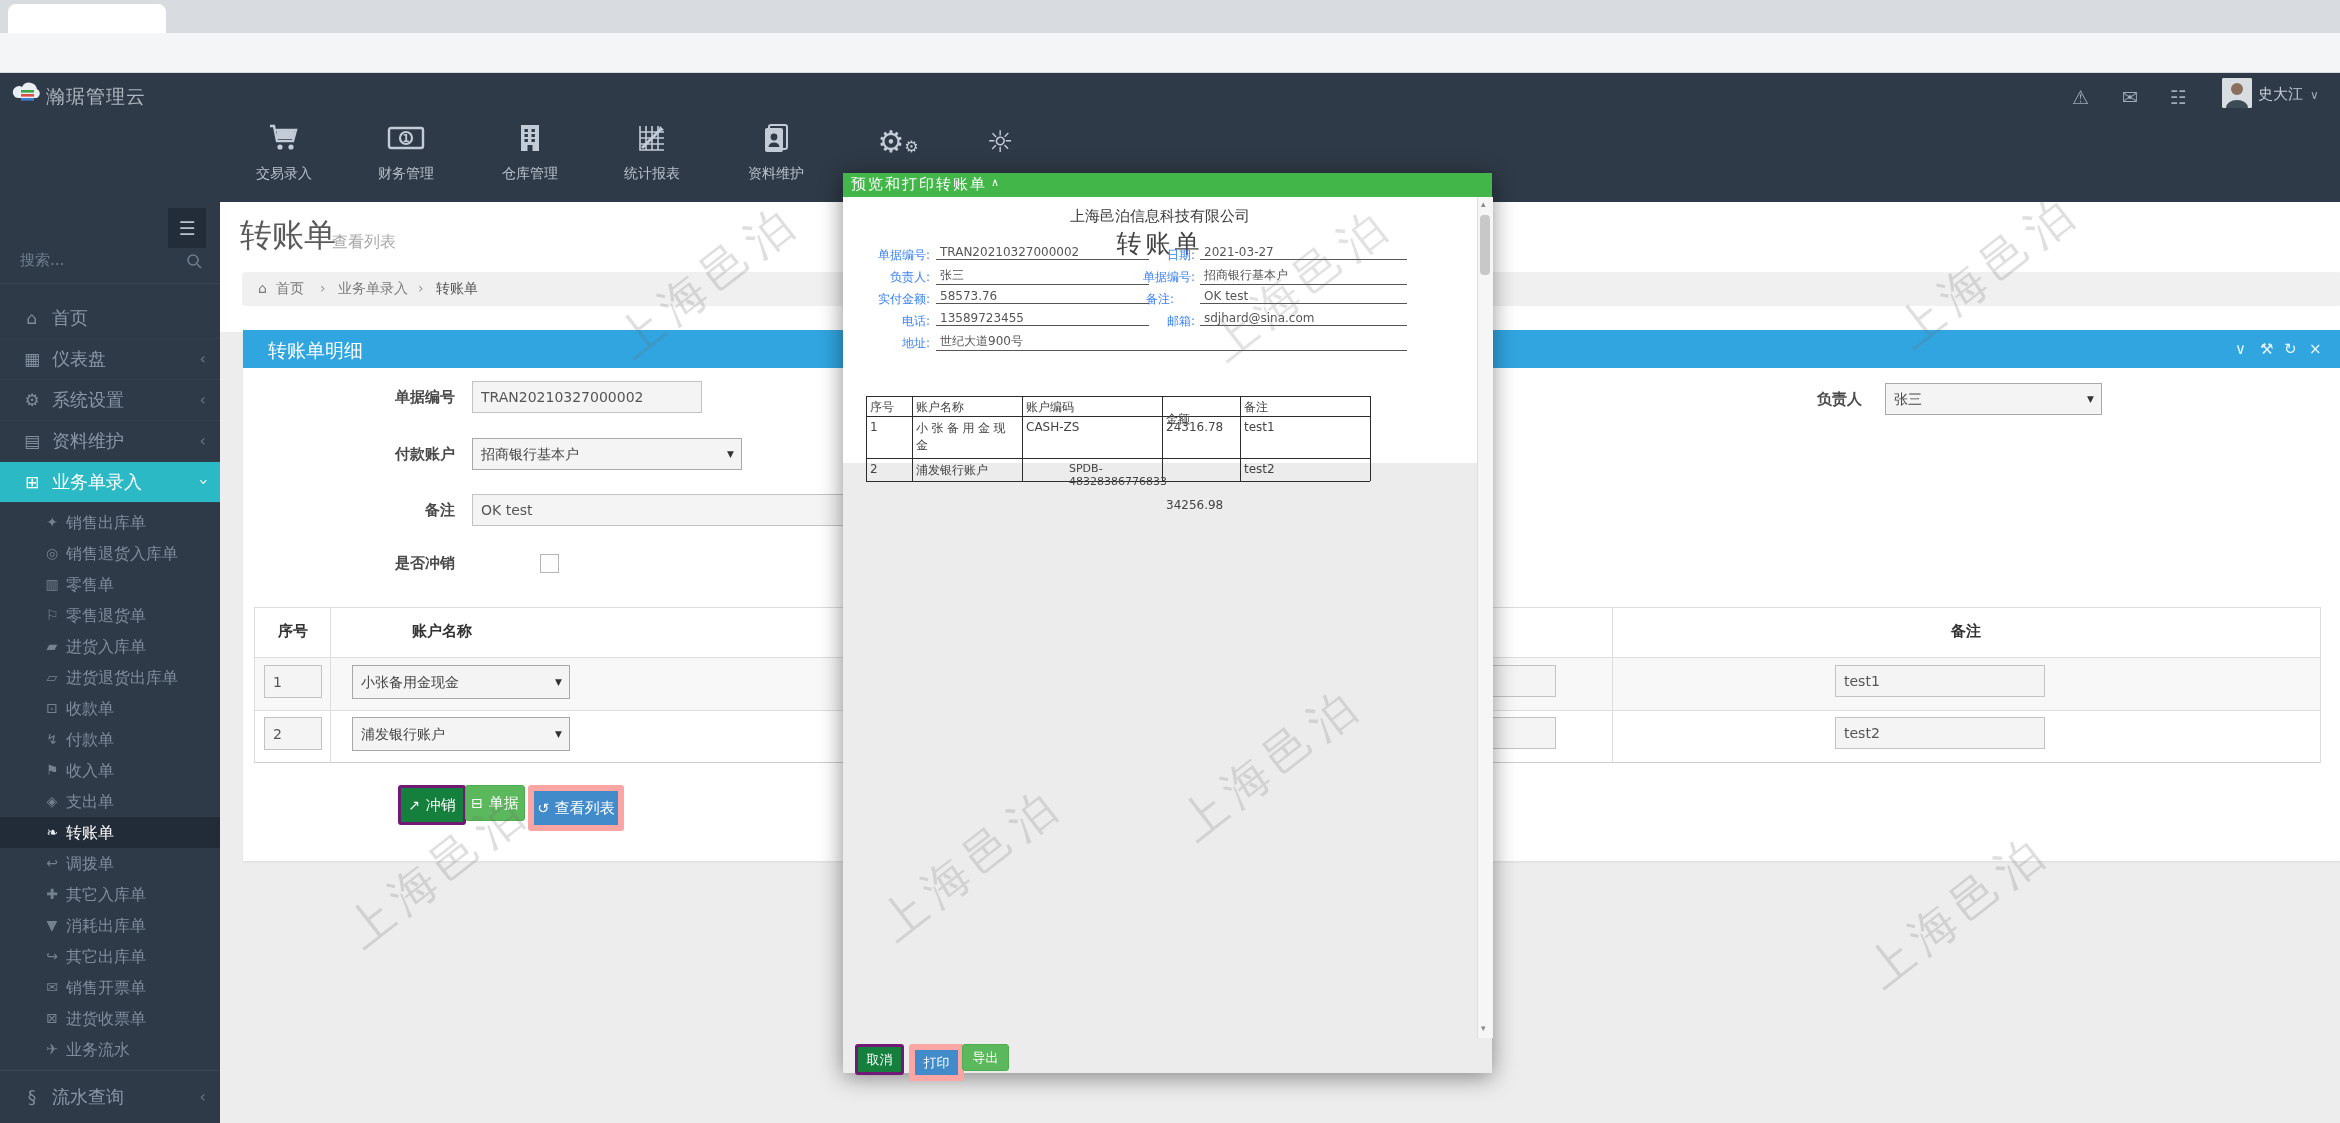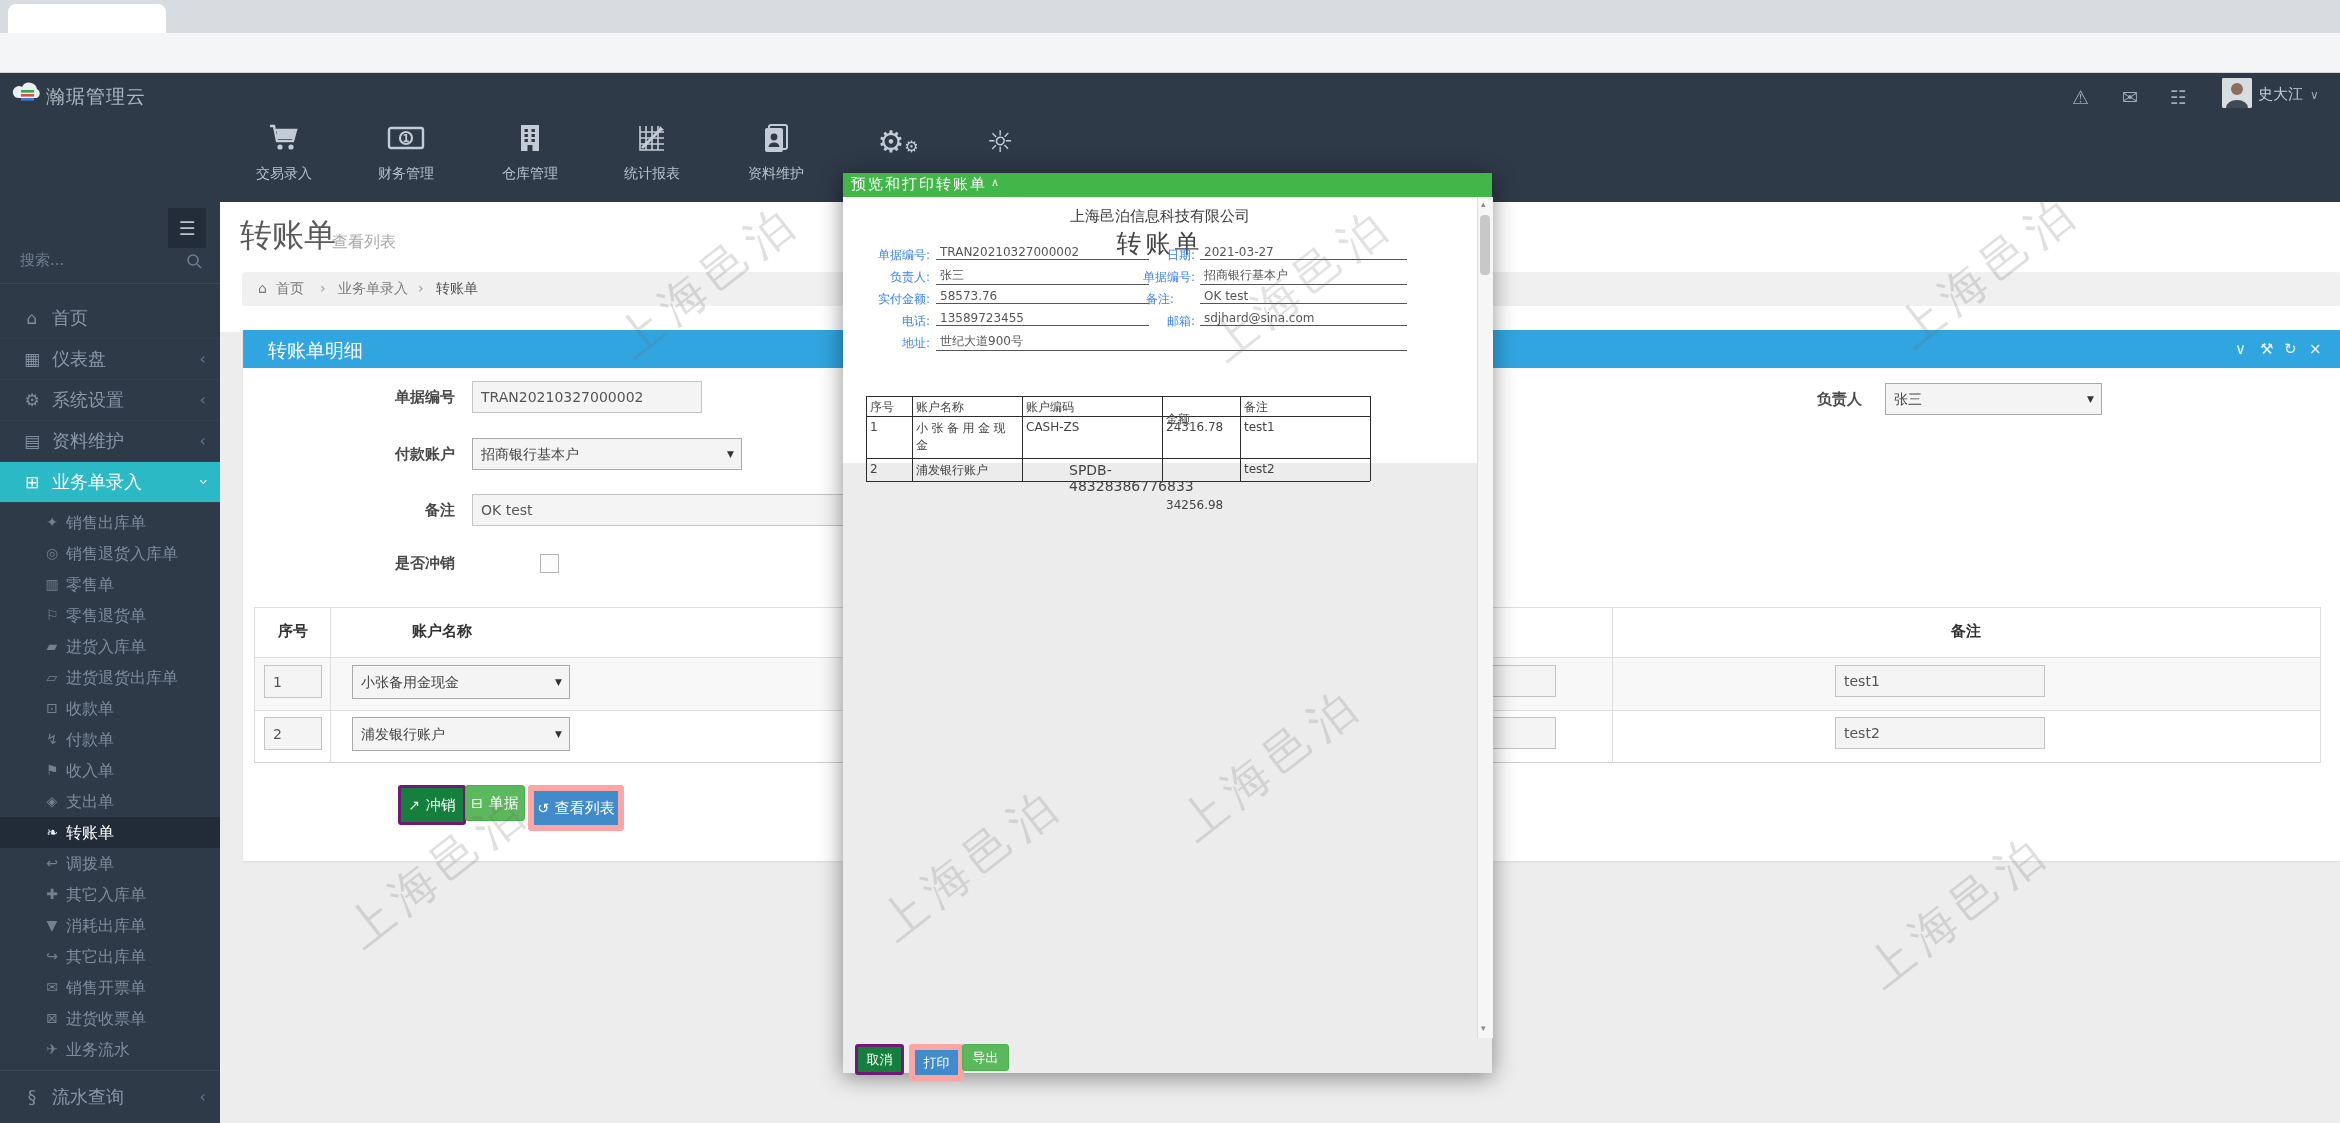--- a/index.html
+++ b/index.html
@@ -486,21 +486,21 @@
     <div class="dt-cell" style="left:397px;top:200px;width:130px;">备注</div>
 
     <div class="dt-cell" style="left:23px;top:221px;width:46px;">1</div>
     <div class="dt-cell" style="left:69px;top:221px;width:110px;letter-spacing:3.5px;word-break:break-all;line-height:17px;">小张备用金现金</div>
     <div class="dt-cell" style="left:179px;top:221px;width:140px;">CASH-ZS</div>
     <div class="dt-cell" style="left:319px;top:221px;width:78px;">24316.78</div>
     <div class="dt-cell" style="left:397px;top:221px;width:130px;">test1</div>
 
     <div class="dt-cell" style="left:23px;top:263px;width:46px;">2</div>
     <div class="dt-cell" style="left:69px;top:263px;width:110px;">浦发银行账户</div>
-    <div class="dt-cell" style="left:179px;top:263px;width:140px;font-size:14px;padding-left:47px;">SPDB-48328386776833</div>
+    <div class="dt-cell" style="left:179px;top:263px;width:140px;font-size:11px;padding-left:47px;">SPDB-48328386776833</div>
     <div class="dt-cell" style="left:319px;top:263px;width:78px;margin-top:36px;">34256.98</div>
     <div class="dt-cell" style="left:397px;top:263px;width:130px;">test2</div>
   </div>
 
   <div class="wm-in" style="left:350px;top:80px;">上海邑泊</div>
   <div class="wm-in" style="left:320px;top:560px;">上海邑泊</div>
   <div class="wm-in" style="left:20px;top:660px;">上海邑泊</div>
 
   <div class="ab" id="mscroll">
     <div class="ab" style="left:3px;top:2px;font-size:9px;color:#888;">▴</div>

